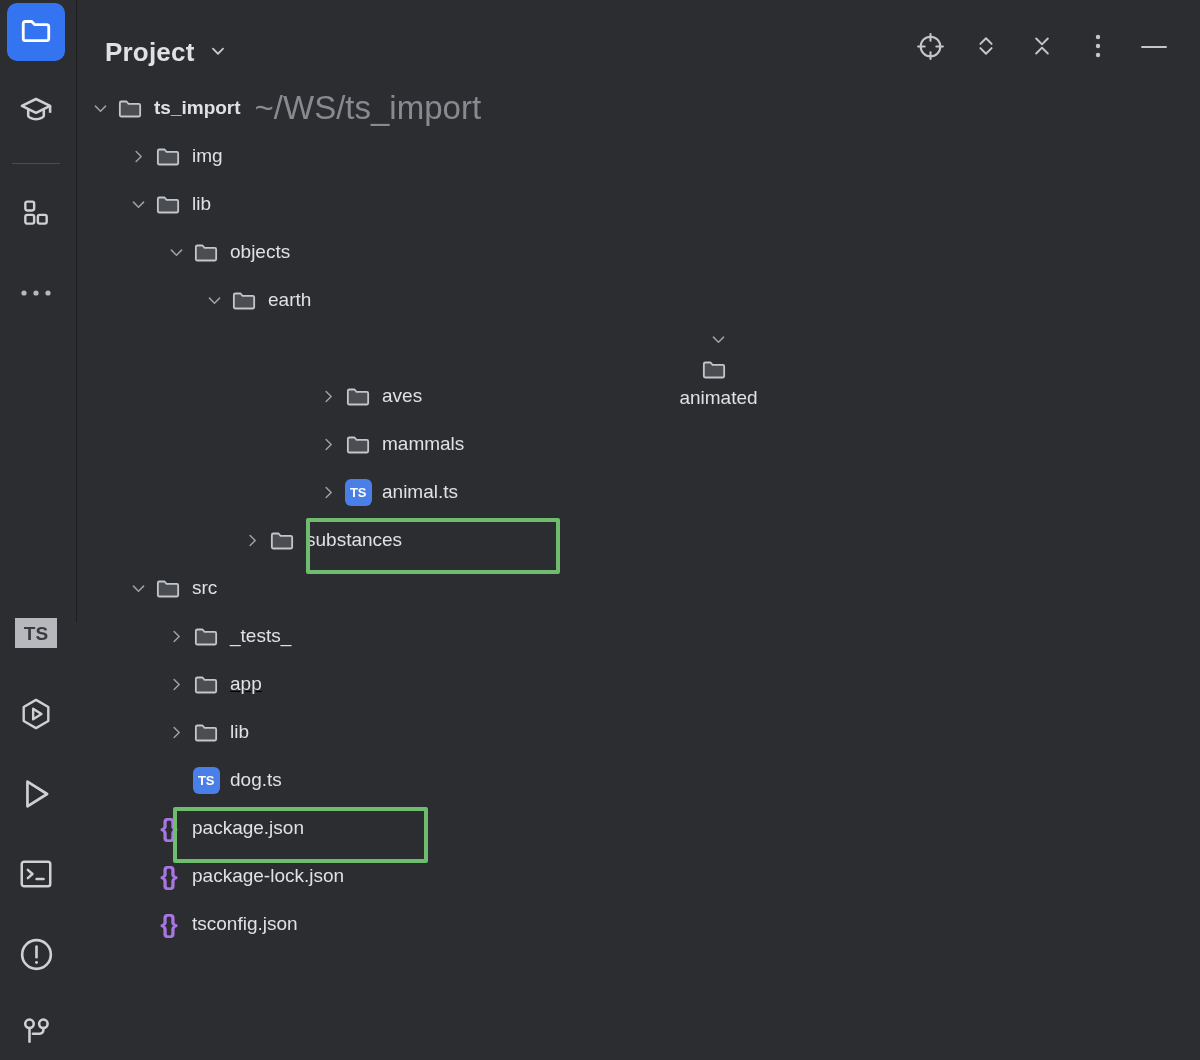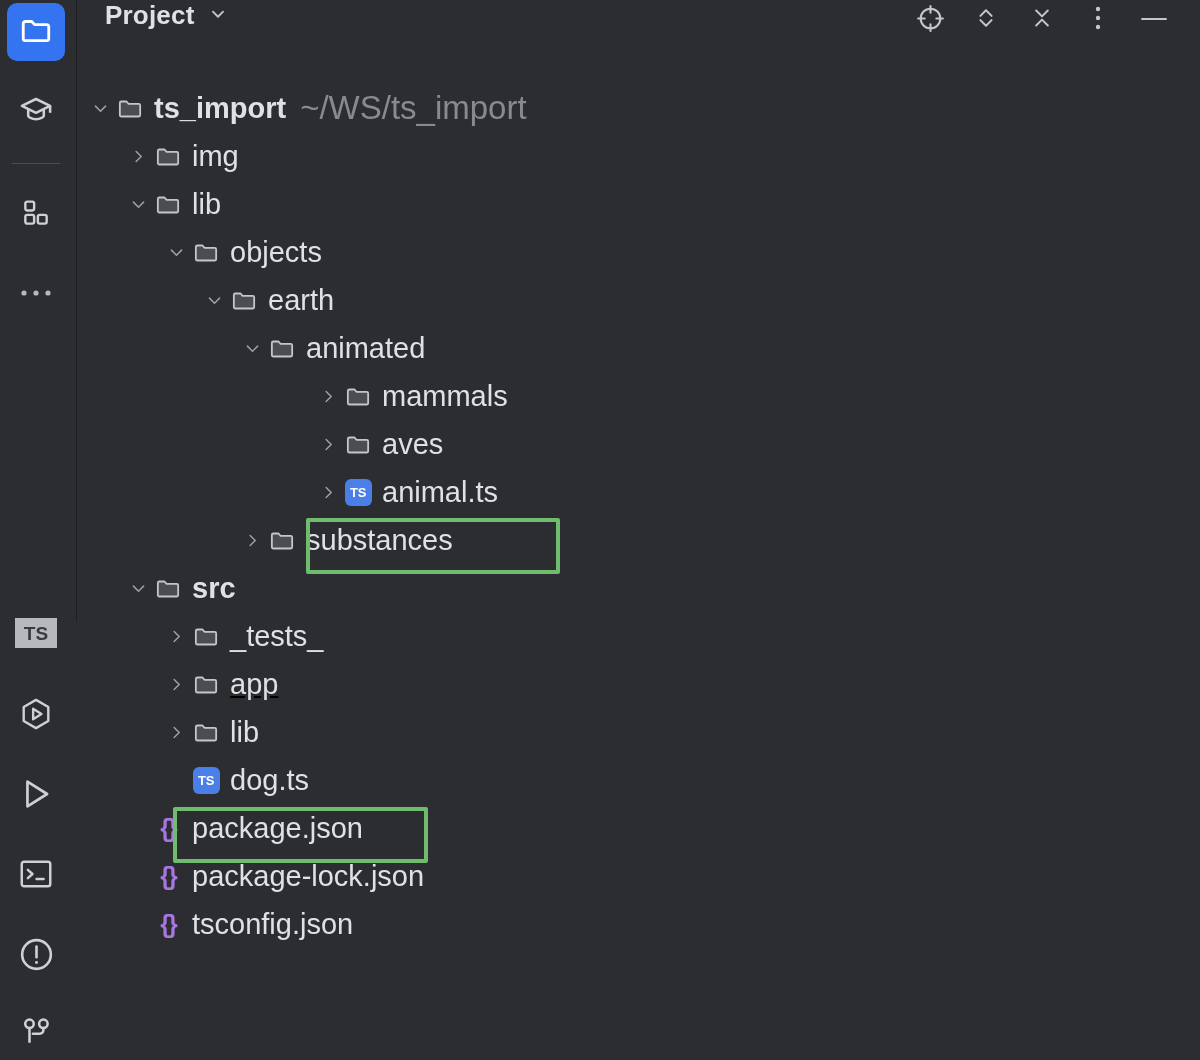--- a/index.html
+++ b/index.html
@@ -66,21 +66,21 @@
     height: 100%;
     background: #2b2d30;
   }
 
   .panel-header {
     position: absolute;
     left: 0; top: 0;
     width: 100%;
     height: 68px;
     display: flex;
-    align-items: flex-start;
+    align-items: flex-end;
   }
 
   .panel-title-wrap {
     display: flex;
     align-items: center;
     gap: 12px;
     margin-left: 28px;
   }
 
   .panel-title {
@@ -137,21 +137,21 @@
     height: 30px;
     flex: 0 0 30px;
     display: flex;
     align-items: center;
     justify-content: center;
     margin-right: 9px;
   }
 
   .row-label {
     color: #dfe1e5;
-    font-size: 29px;
+    font-size: 19px;
     line-height: 28px;
   }
   .row-label.bold { font-weight: bold; }
 
   .row-sub {
     color: #878a91;
     font-size: 33px;
     line-height: 28px;
     margin-left: 14px;
   }
@@ -410,21 +410,21 @@
               <path d="M5.6 9 12 15.4 18.4 9" stroke-width="1.9" stroke-linecap="round" stroke-linejoin="round"></path>
             </svg>
           </span>
           <span class="row-icon">
             <svg width="29" height="29" viewBox="0 0 24 24" fill="none">
               <path d="M3.2 7.4a1.2 1.2 0 0 1 1.2-1.2h4.3l1.7 1.9h8.4a1.2 1.2 0 0 1 1.2 1.2v8.1a1.2 1.2 0 0 1-1.2 1.2H4.4a1.2 1.2 0 0 1-1.2-1.2z" fill="#4a4d52" stroke="#c4c6cc" stroke-width="1.5" stroke-linejoin="round"></path>
             </svg>
           </span>
           <span class="row-label">earth</span>
         </div>
-        <div class="row" style="padding-left: 160px;">
+        <div class="row" style="padding-left: 160px; flex-direction: column;">
           <span class="twisty">
             <svg width="19" height="19" viewBox="0 0 24 24" fill="none" stroke="#9da0a8">
               <path d="M5.6 9 12 15.4 18.4 9" stroke-width="1.9" stroke-linecap="round" stroke-linejoin="round"></path>
             </svg>
           </span>
           <span class="row-icon">
             <svg width="29" height="29" viewBox="0 0 24 24" fill="none">
               <path d="M3.2 7.4a1.2 1.2 0 0 1 1.2-1.2h4.3l1.7 1.9h8.4a1.2 1.2 0 0 1 1.2 1.2v8.1a1.2 1.2 0 0 1-1.2 1.2H4.4a1.2 1.2 0 0 1-1.2-1.2z" fill="#4a4d52" stroke="#c4c6cc" stroke-width="1.5" stroke-linejoin="round"></path>
             </svg>
           </span>
@@ -434,60 +434,60 @@
           <span class="twisty">
             <svg width="19" height="19" viewBox="0 0 24 24" fill="none" stroke="#9da0a8">
               <path d="M9 5.6 15.4 12 9 18.4" stroke-width="1.9" stroke-linecap="round" stroke-linejoin="round"></path>
             </svg>
           </span>
           <span class="row-icon">
             <svg width="29" height="29" viewBox="0 0 24 24" fill="none">
               <path d="M3.2 7.4a1.2 1.2 0 0 1 1.2-1.2h4.3l1.7 1.9h8.4a1.2 1.2 0 0 1 1.2 1.2v8.1a1.2 1.2 0 0 1-1.2 1.2H4.4a1.2 1.2 0 0 1-1.2-1.2z" fill="#4a4d52" stroke="#c4c6cc" stroke-width="1.5" stroke-linejoin="round"></path>
             </svg>
           </span>
+          <span class="row-label">aves</span>
+        </div>
+        <div class="row" style="padding-left: 236px;">
+          <span class="twisty">
+            <svg width="19" height="19" viewBox="0 0 24 24" fill="none" stroke="#9da0a8">
+              <path d="M9 5.6 15.4 12 9 18.4" stroke-width="1.9" stroke-linecap="round" stroke-linejoin="round"></path>
+            </svg>
+          </span>
+          <span class="row-icon">
+            <svg width="29" height="29" viewBox="0 0 24 24" fill="none">
+              <path d="M3.2 7.4a1.2 1.2 0 0 1 1.2-1.2h4.3l1.7 1.9h8.4a1.2 1.2 0 0 1 1.2 1.2v8.1a1.2 1.2 0 0 1-1.2 1.2H4.4a1.2 1.2 0 0 1-1.2-1.2z" fill="#4a4d52" stroke="#c4c6cc" stroke-width="1.5" stroke-linejoin="round"></path>
+            </svg>
+          </span>
           <span class="row-label">mammals</span>
         </div>
         <div class="row" style="padding-left: 236px;">
           <span class="twisty">
             <svg width="19" height="19" viewBox="0 0 24 24" fill="none" stroke="#9da0a8">
               <path d="M9 5.6 15.4 12 9 18.4" stroke-width="1.9" stroke-linecap="round" stroke-linejoin="round"></path>
             </svg>
           </span>
           <span class="row-icon">
-            <svg width="29" height="29" viewBox="0 0 24 24" fill="none">
-              <path d="M3.2 7.4a1.2 1.2 0 0 1 1.2-1.2h4.3l1.7 1.9h8.4a1.2 1.2 0 0 1 1.2 1.2v8.1a1.2 1.2 0 0 1-1.2 1.2H4.4a1.2 1.2 0 0 1-1.2-1.2z" fill="#4a4d52" stroke="#c4c6cc" stroke-width="1.5" stroke-linejoin="round"></path>
-            </svg>
-          </span>
-          <span class="row-label">aves</span>
-        </div>
-        <div class="row" style="padding-left: 236px;">
-          <span class="twisty">
-            <svg width="19" height="19" viewBox="0 0 24 24" fill="none" stroke="#9da0a8">
-              <path d="M9 5.6 15.4 12 9 18.4" stroke-width="1.9" stroke-linecap="round" stroke-linejoin="round"></path>
-            </svg>
-          </span>
-          <span class="row-icon">
             <span class="ts-badge">TS</span>
           </span>
           <span class="row-label">animal.ts</span>
         </div>
         <div class="row" style="padding-left: 160px; align-items: center;">
           <span class="twisty">
             <svg width="19" height="19" viewBox="0 0 24 24" fill="none" stroke="#9da0a8">
               <path d="M9 5.6 15.4 12 9 18.4" stroke-width="1.9" stroke-linecap="round" stroke-linejoin="round"></path>
             </svg>
           </span>
           <span class="row-icon">
             <svg width="29" height="29" viewBox="0 0 24 24" fill="none">
               <path d="M3.2 7.4a1.2 1.2 0 0 1 1.2-1.2h4.3l1.7 1.9h8.4a1.2 1.2 0 0 1 1.2 1.2v8.1a1.2 1.2 0 0 1-1.2 1.2H4.4a1.2 1.2 0 0 1-1.2-1.2z" fill="#4a4d52" stroke="#c4c6cc" stroke-width="1.5" stroke-linejoin="round"></path>
             </svg>
           </span>
           <span class="row-label">substances</span>
         </div>
-        <div class="row" style="padding-left: 46px; font-weight: bold;">
+        <div class="row" style="padding-left: 46px;">
           <span class="twisty">
             <svg width="19" height="19" viewBox="0 0 24 24" fill="none" stroke="#9da0a8">
               <path d="M5.6 9 12 15.4 18.4 9" stroke-width="1.9" stroke-linecap="round" stroke-linejoin="round"></path>
             </svg>
           </span>
           <span class="row-icon">
             <svg width="29" height="29" viewBox="0 0 24 24" fill="none">
               <path d="M3.2 7.4a1.2 1.2 0 0 1 1.2-1.2h4.3l1.7 1.9h8.4a1.2 1.2 0 0 1 1.2 1.2v8.1a1.2 1.2 0 0 1-1.2 1.2H4.4a1.2 1.2 0 0 1-1.2-1.2z" fill="#4a4d52" stroke="#c4c6cc" stroke-width="1.5" stroke-linejoin="round"></path>
             </svg>
           </span>

